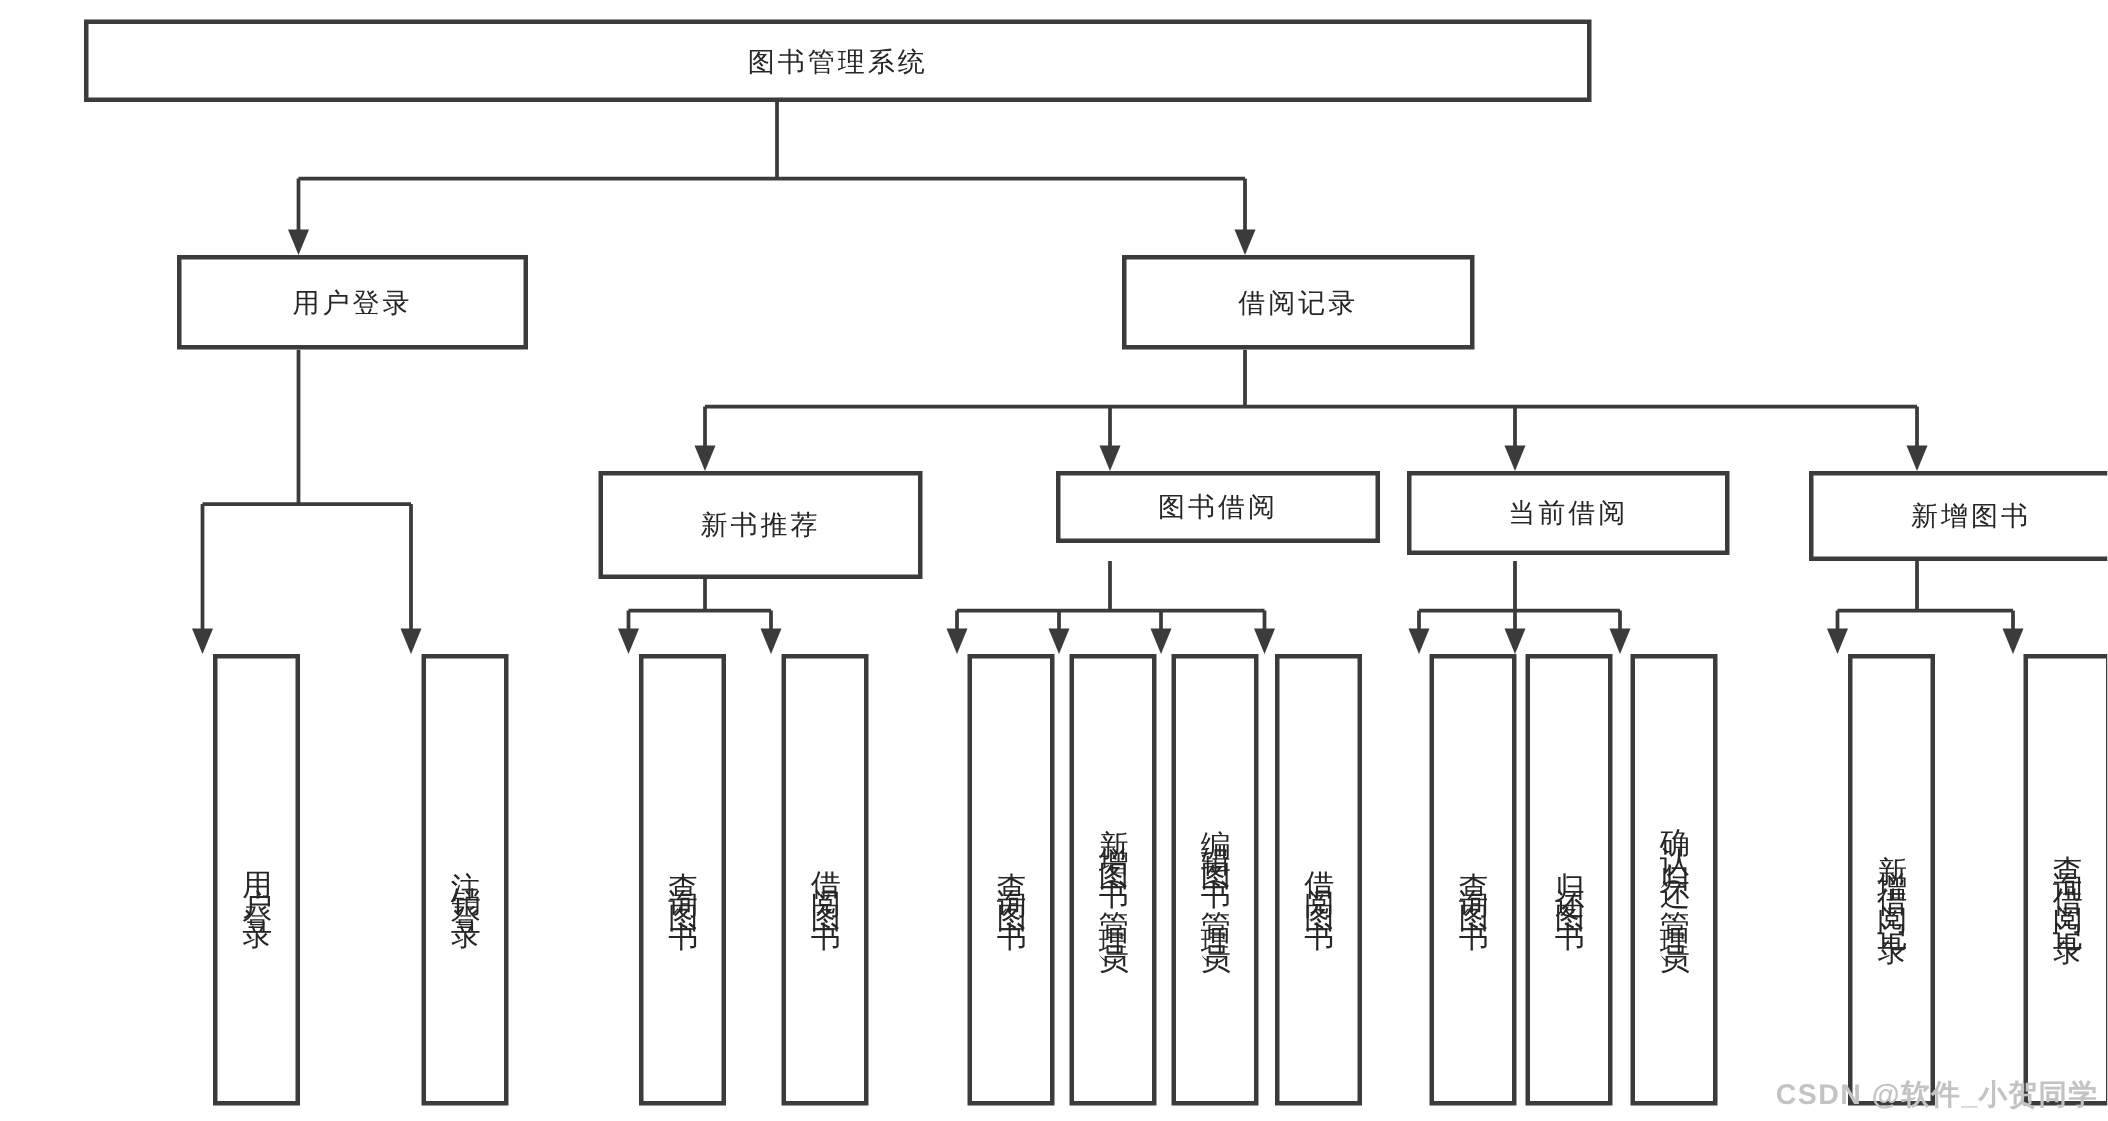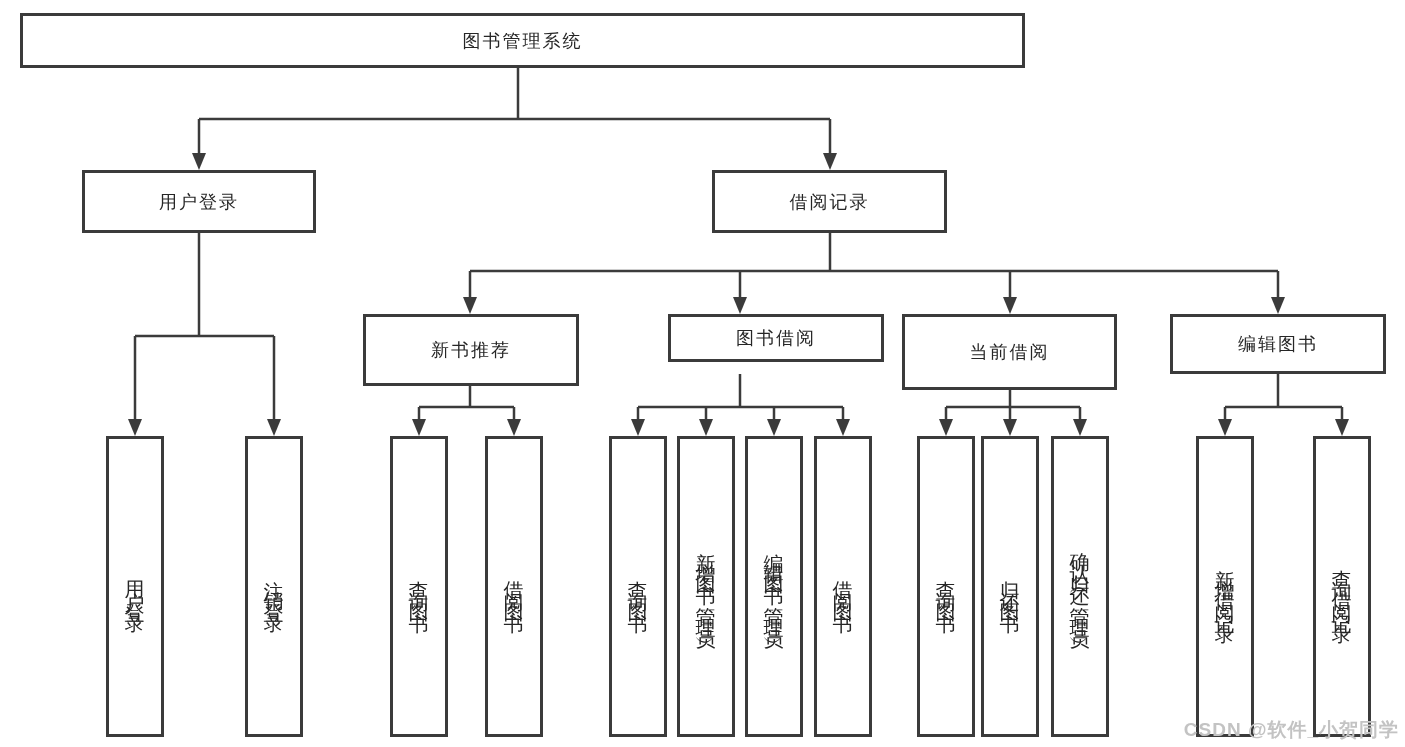--- a/index.html
+++ b/index.html
@@ -20,39 +20,40 @@
   .box {
     position: absolute;
     box-sizing: border-box;
     border: 3px solid #3b3b3b;
     background: #ffffff;
     color: #262626;
     display: flex;
     align-items: center;
     justify-content: center;
     text-align: center;
+    margin-left: 36px;
   }
   .h-box {
     font-size: 18px;
     letter-spacing: 2px;
     line-height: 1;
   }
   .v-box {
     writing-mode: vertical-rl;
     text-orientation: mixed;
     font-size: 20px;
     letter-spacing: 11px;
     line-height: 1;
   }
   .root-box { left: 20px; top: 13px; width: 1005px; height: 55px; }
   .n-user-login   { left: 82px;  top: 170px; width: 234px; height: 63px; }
   .n-book-mgmt    { left: 712px; top: 170px; width: 235px; height: 63px; }
   .n-new-books    { left: 363px;  top: 314px; width: 216px; height: 72px; }
   .n-borrowing    { left: 668px;  top: 314px; width: 216px; height: 48px; text-align: center; }
-  .n-current      { left: 902px;  top: 314px; width: 215px; height: 76px; }
+  .n-current      { left: 902px;  top: 314px; width: 215px; height: 56px; }
   .n-records      { left: 1170px; top: 314px; width: 216px; height: 60px; }
   .leaf { top: 436px; width: 58px; height: 301px; }
   .l-a1 { left: 106px; }  .l-a2 { left: 245px; }
   .l-b1 { left: 390px; }  .l-b2 { left: 485px; }
   .l-c1 { left: 609px; }  .l-c2 { left: 677px; }
   .l-c3 { left: 745px; }  .l-c4 { left: 814px; }
   .l-d1 { left: 917px; }  .l-d2 { left: 981px; }
   .l-d3 { left: 1051px; }
   .l-e1 { left: 1196px; } .l-e2 { left: 1313px; }
   .watermark {
@@ -151,21 +152,21 @@
   <div class="box h-box n-new-books">
     <span>新书推荐</span>
   </div>
   <div class="box h-box n-borrowing">
     <span>图书借阅</span>
   </div>
   <div class="box h-box n-current">
     <span>当前借阅</span>
   </div>
   <div class="box h-box n-records">
-    <span>编辑图书</span>
+    <span>新增图书</span>
   </div>
 
   <div class="box v-box leaf l-a1">
     <span>用户登录</span>
   </div>
   <div class="box v-box leaf l-a2">
     <span>注销登录</span>
   </div>
 
   <div class="box v-box leaf l-b1">

